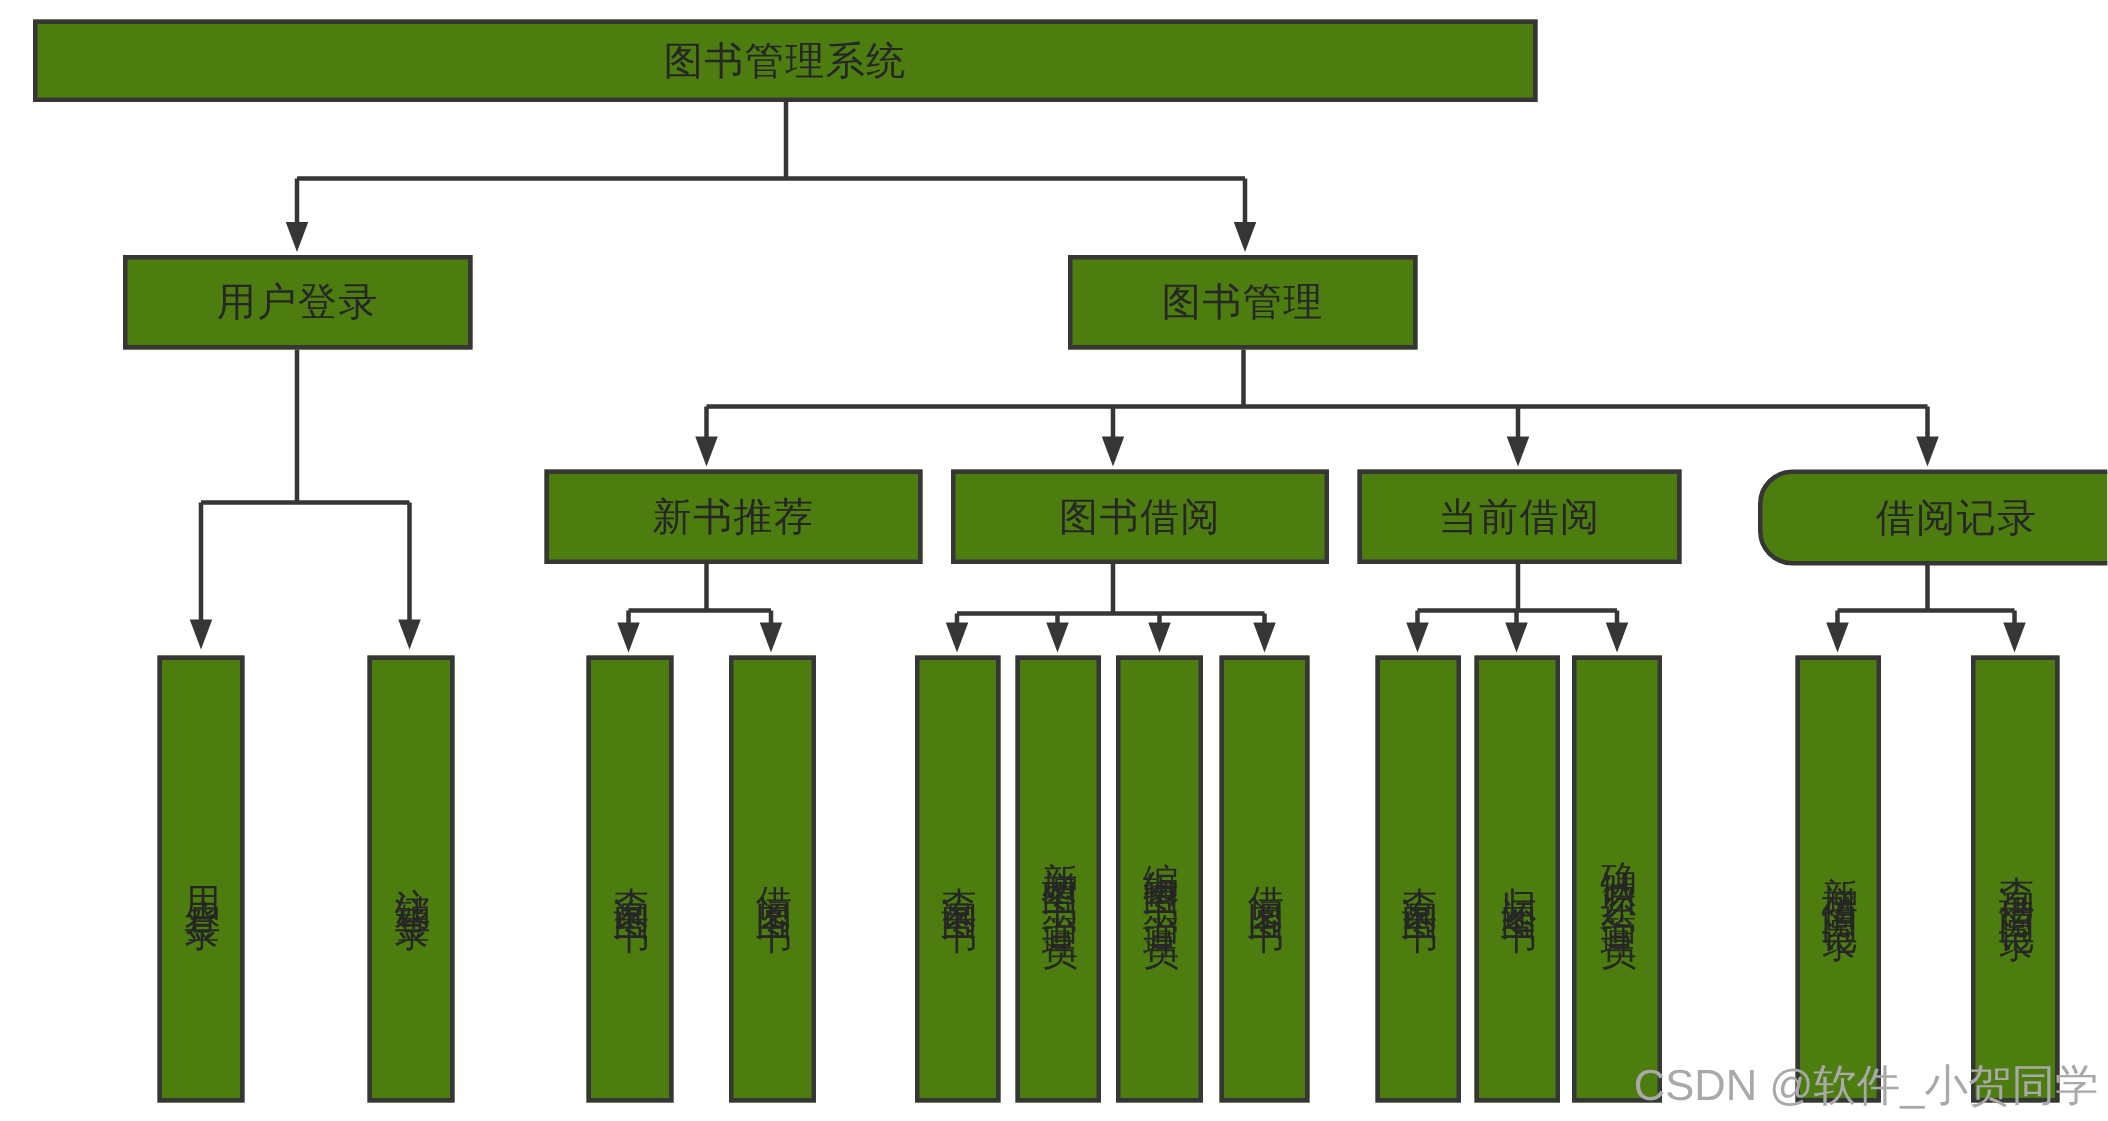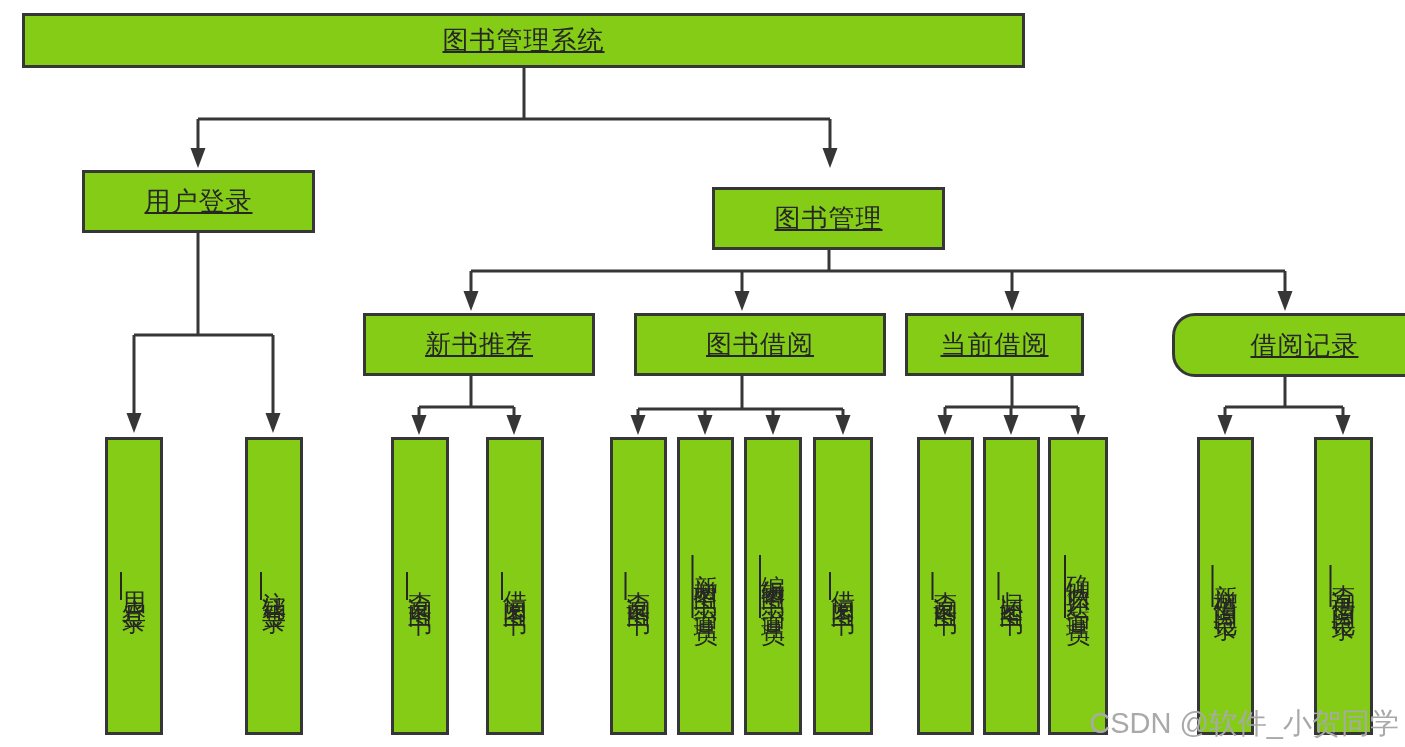--- a/index.html
+++ b/index.html
@@ -8,43 +8,42 @@
     width:1405px; height:747px;
     background:#ffffff;
     font-family:"Liberation Sans", sans-serif;
     overflow:hidden;
   }
   .wires { position:absolute; left:0; top:0; width:1405px; height:747px; }
   .box {
     position:absolute;
     box-sizing:border-box;
     border:3px solid #363636;
-    background:#84cc16;
+    background:#4d7c0f;
     display:flex; align-items:center; justify-content:center;
     color:#262626;
-    text-decoration:underline;
   }
   .h  { font-size:26px; letter-spacing:1px; }
   .v  {
     writing-mode:vertical-rl;
     text-orientation:mixed;
     font-size:24px;
     letter-spacing:7px;
     line-height:1;
     text-align:center;
   }
   
   .n-root   { left:22px;  top:13px;  width:1003px; height:55px; }
   
   .n-login  { left:82px;  top:170px; width:233px; height:63px; }
-  .n-mgmt   { left:712px; top:170px; width:233px; height:63px;margin-top:17px; }
+  .n-mgmt   { left:712px; top:170px; width:233px; height:63px; }
   
-  .n-newrec { left:363px;  top:313px; width:232px; height:63px; }
+  .n-newrec { left:363px;  top:313px; width:252px; height:63px; }
   .n-borrow { left:634px;  top:313px; width:252px; height:63px; }
-  .n-curr   { left:905px;  top:313px; width:179px; height:63px; }
+  .n-curr   { left:905px;  top:313px; width:216px; height:63px; }
   .n-record { left:1172px; top:313px; width:265px; height:64px;border-radius:23px; }
   
   .leaf { top:437px; height:298px; width:58px; }
   .l1  { left:105px;  }
   .l2  { left:245px;  }
   .l3  { left:391px;  }
   .l4  { left:486px;  }
   .l5  { left:610px;  width:57px; }
   .l6  { left:677px;  width:57px; }
   .l7  { left:744px;  }

